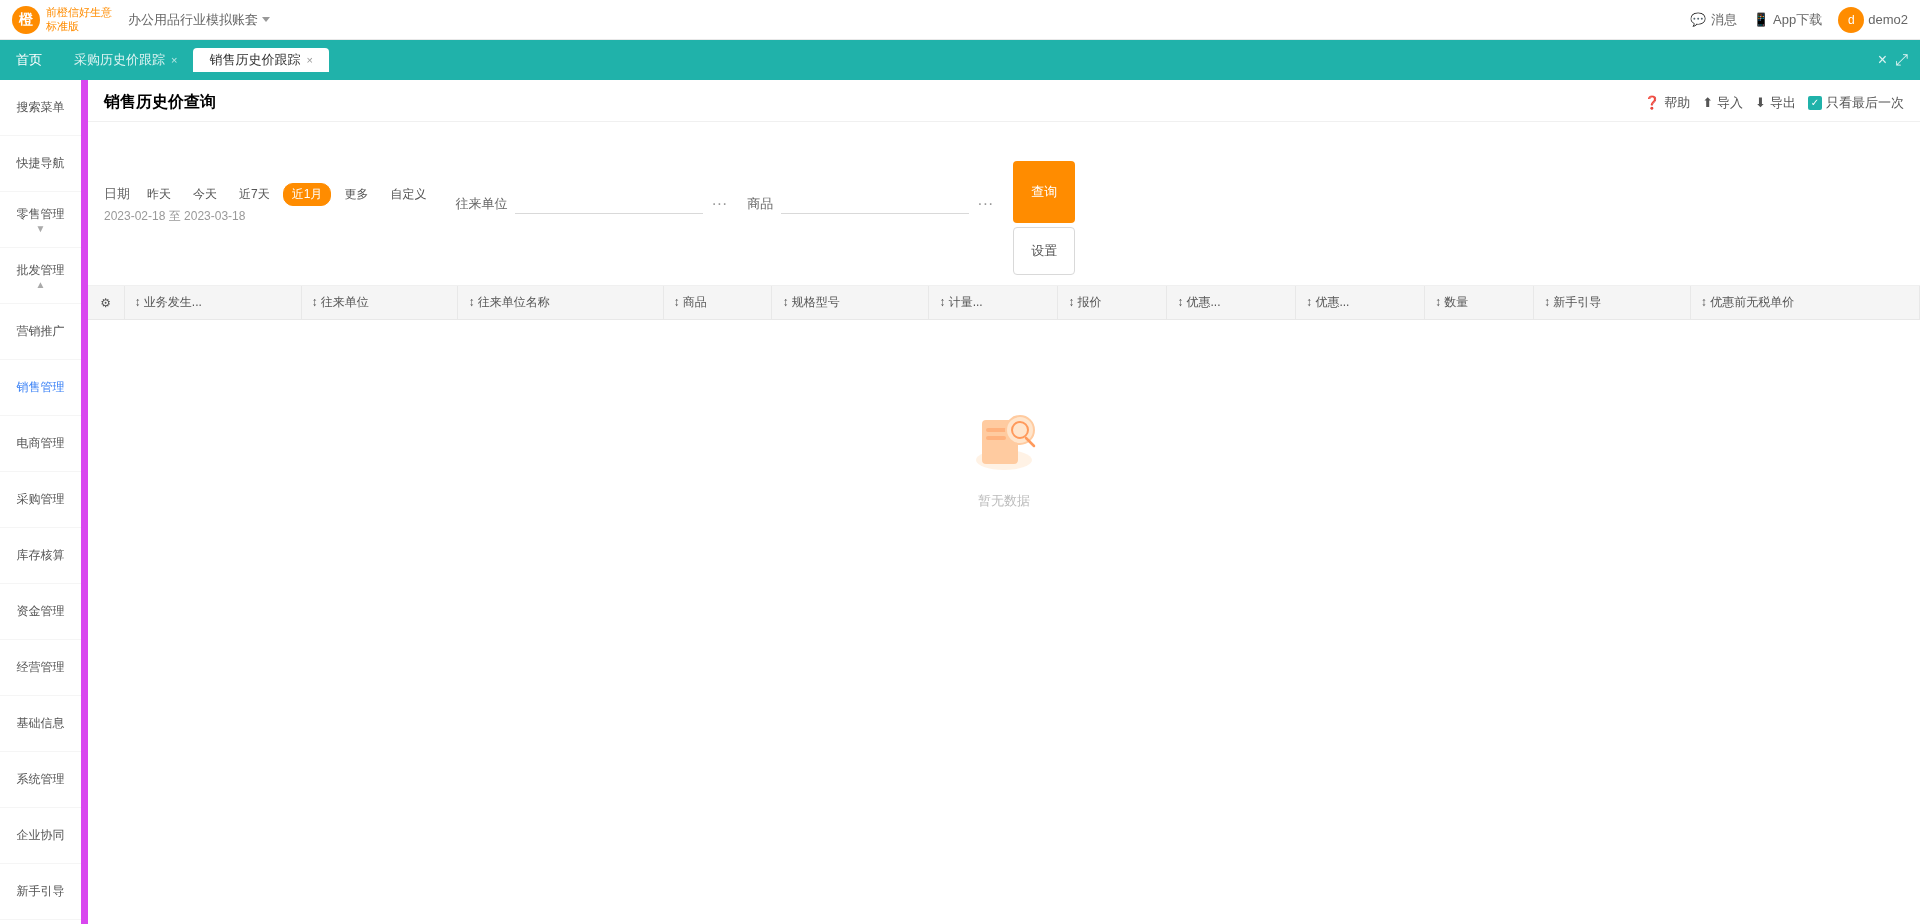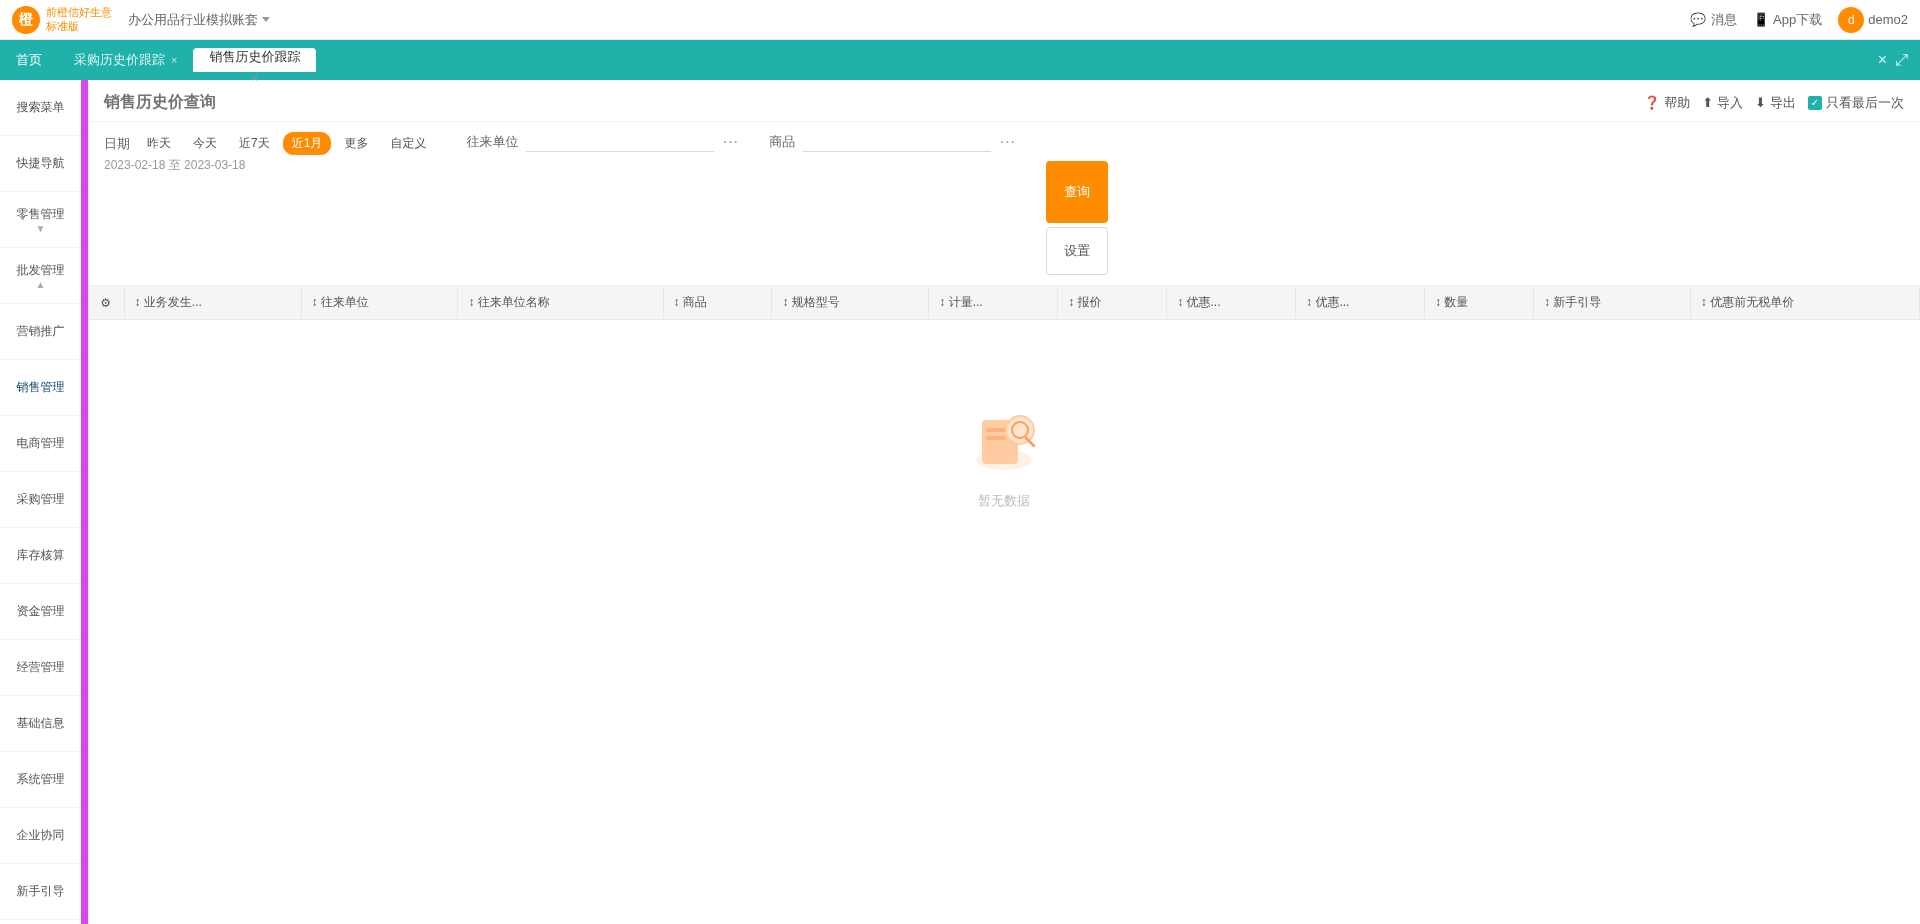--- a/index.html
+++ b/index.html
@@ -12,49 +12,49 @@
     .logo-icon { width: 28px; height: 28px; background: #ff8c00; border-radius: 50%; display: flex; align-items: center; justify-content: center; color: white; font-size: 14px; font-weight: bold; }
     .logo-text { font-size: 11px; color: #ff8c00; line-height: 1.2; }
     .app-selector { display: flex; align-items: center; gap: 4px; color: #666; font-size: 13px; cursor: pointer; padding: 4px 8px; border-radius: 4px; }
     .top-bar-right { display: flex; align-items: center; gap: 16px; color: #666; font-size: 13px; }
     .top-bar-right-item { display: flex; align-items: center; gap: 4px; cursor: pointer; }
     .avatar { width: 26px; height: 26px; border-radius: 50%; background: #ff8c00; display: flex; align-items: center; justify-content: center; color: white; font-size: 12px; }
 
     
     .tab-bar { background: #20b2aa; height: 40px; display: flex; align-items: center; padding: 0 0 0 0; flex-shrink: 0; }
     .tab { display: flex; align-items: center; gap: 6px; padding: 0 16px; height: 24px; cursor: pointer; font-size: 13px; color: rgba(255,255,255,0.85); position: relative; }
-    .tab.active { background: #fff; color: #333; border-radius: 4px 4px 0 0; flex-direction: column; }
+    .tab.active { background: #fff; color: #333; border-radius: 4px 4px 0 0; }
     .tab.home { background: transparent; color: #fff; }
     .tab .close-icon { font-size: 11px; color: rgba(255,255,255,0.7); cursor: pointer; }
     .tab.active .close-icon { color: #999; }
     .tab-spacer { flex: 1; }
     .tab-actions { display: flex; align-items: center; gap: 8px; padding: 0 12px; }
     .tab-action-btn { color: rgba(255,255,255,0.85); cursor: pointer; font-size: 16px; }
 
     
     .main-area { display: flex; flex: 1; overflow: hidden; }
 
     
     .sidebar { width: 88px; background: #fff; border-right: 7px solid #d946ef; display: flex; flex-direction: column; flex-shrink: 0; overflow-y: auto; }
     .sidebar-item { display: flex; flex-direction: column; align-items: center; justify-content: center; padding: 12px 4px; cursor: pointer; font-size: 12px; color: #555; border-bottom: 1px solid #f5f5f5; min-height: 56px; text-align: center; }
-    .sidebar-item.active { color: #0c4a6e; }
+    .sidebar-item.active { color: #3b82f6; }
 
     
     .page-content { flex: 1; background: #fff; overflow: hidden; display: flex; flex-direction: column; }
 
     
     .page-header { padding: 12px 16px 8px; display: flex; align-items: center; justify-content: space-between; border-bottom: 1px solid #f0f0f0; }
-    .page-title { font-size: 16px; font-weight: bold; color: #737373; }
+    .page-title { font-size: 16px; font-weight: bold; color: #000000; }
     .page-header-actions { display: flex; align-items: center; gap: 12px; font-size: 13px; color: #555; }
     .page-header-action { display: flex; align-items: center; gap: 4px; cursor: pointer; }
     .checkbox-only { display: flex; align-items: center; gap: 4px; }
     .checkbox-icon { width: 14px; height: 14px; background: #20b2aa; border-radius: 2px; display: flex; align-items: center; justify-content: center; color: white; font-size: 10px; }
 
     
-    .filter-bar { padding: 10px 16px; border-bottom: 1px solid #f0f0f0; display: flex; align-items: flex-start; gap: 31px; flex-wrap: wrap; }
+    .filter-bar { padding: 10px 16px; border-bottom: 1px solid #f0f0f0; display: flex; align-items: center; gap: 20px; flex-wrap: wrap; }
     .filter-group { display: flex; align-items: center; gap: 8px; }
     .filter-label { color: #666; font-size: 13px; }
     .date-options { display: flex; align-items: center; gap: 4px; }
     .date-btn { padding: 2px 8px; border-radius: 3px; cursor: pointer; font-size: 12px; color: #555; border: 1px solid transparent; }
     .date-btn.active { background: #ff8c00; color: #fff; border-color: #ff8c00; border-radius: 10px; }
     .date-range { font-size: 12px; color: #999; margin-top: 2px; }
     .filter-date-group { display: flex; flex-direction: column; }
     .filter-input-group { display: flex; align-items: center; gap: 8px; }
     .filter-input { border: none; border-bottom: 1px solid #d9d9d9; padding: 2px 6px; font-size: 13px; outline: none; min-width: 120px; color: #333; background: transparent; }
     .filter-dots { color: #999; font-size: 16px; cursor: pointer; }

